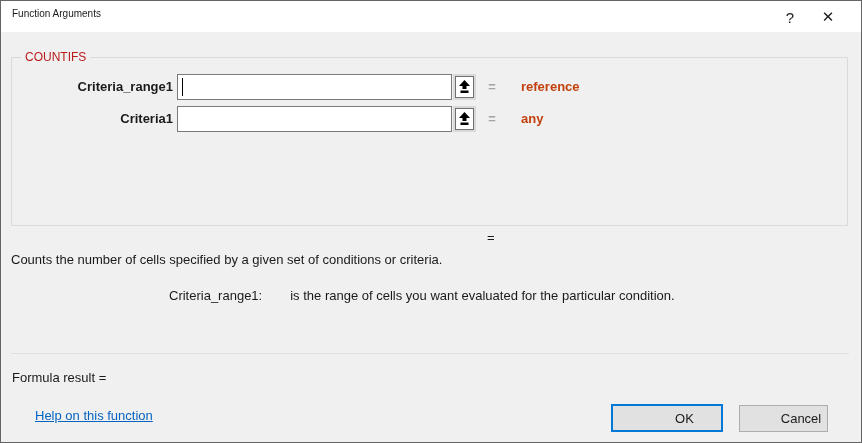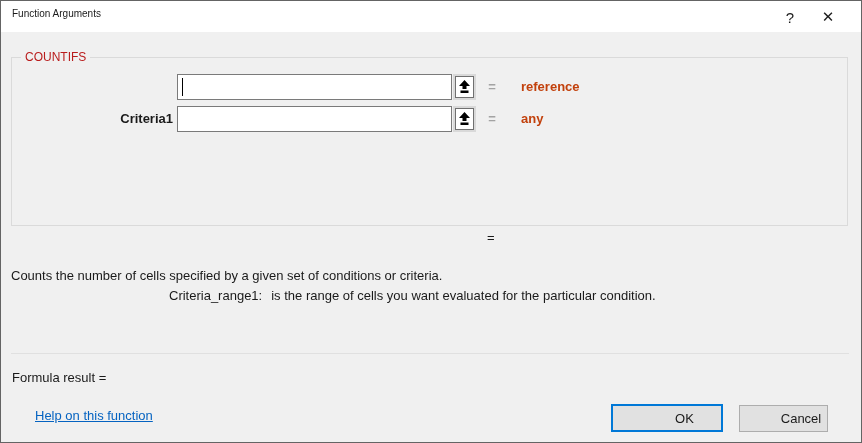--- a/index.html
+++ b/index.html
@@ -72,27 +72,27 @@
   .row-hint {
     position:absolute; left:520px; height:26px; line-height:26px;
     color:#c2410c; font-weight:700;
   }
   .row1 { top:73px; }
   .row2 { top:105px; }
   .mid-equals {
     position:absolute; left:486px; top:229px; font-size:13px; color:#1a1a1a;
   }
   .description {
-    position:absolute; left:10px; top:267px; white-space:nowrap; color:#1a1a1a;
+    position:absolute; left:10px; top:251px; white-space:nowrap; color:#1a1a1a;
   }
   .param-help {
     position:absolute; left:168px; top:287px; white-space:nowrap; color:#1a1a1a;
   }
   .param-help .pname { font-weight:400; }
-  .param-help .ptext { margin-left:9px; }
+  .param-help .ptext { margin-left:28px; }
   .separator {
     position:absolute; left:10px; top:352px; width:838px; height:1px;
     background:#e0e0e0;
   }
   .formula-result {
     position:absolute; left:11px; top:369px; color:#1a1a1a;
   }
   .help-link {
     position:absolute; left:10px; top:407px;
     color:#0563c1; text-decoration:underline; cursor:pointer;margin-left:24px;
@@ -120,20 +120,21 @@
   <div class="titlebar">
     <div class="title-text">Function Arguments</div>
     <button class="cap-btn help-btn">?</button>
     <button class="cap-btn close-btn">✕</button>
   </div>
 
   <div class="groupbox">
     <div class="groupbox-label">COUNTIFS</div>
   </div>
 
+  <div class="arg-label row1">Criteria_range1</div>
   <input class="arg-input row1" type="text" value="" style="">
   <div class="caret" style="top:77px;"></div>
   <div class="picker-frame row1">
     <button class="picker-btn">
       <svg width="13" height="14" viewBox="0 0 13 14" aria-hidden="true">
         <polygon points="6.5,0 12,6 8.5,6 8.5,9 4.5,9 4.5,6 1,6" fill="#000000"></polygon>
         <rect x="2.5" y="10.5" width="8" height="2.5" fill="#000000"></rect>
       </svg>
     </button>
   </div>

